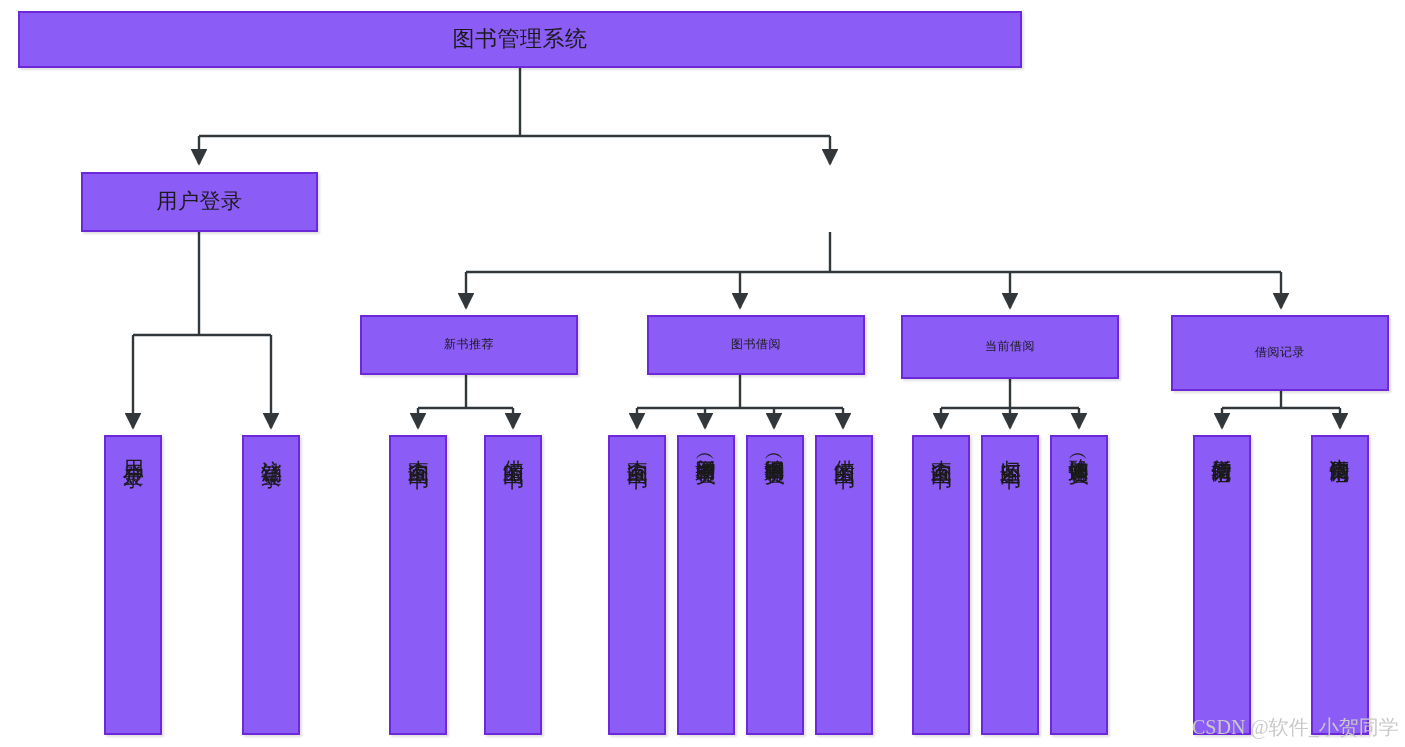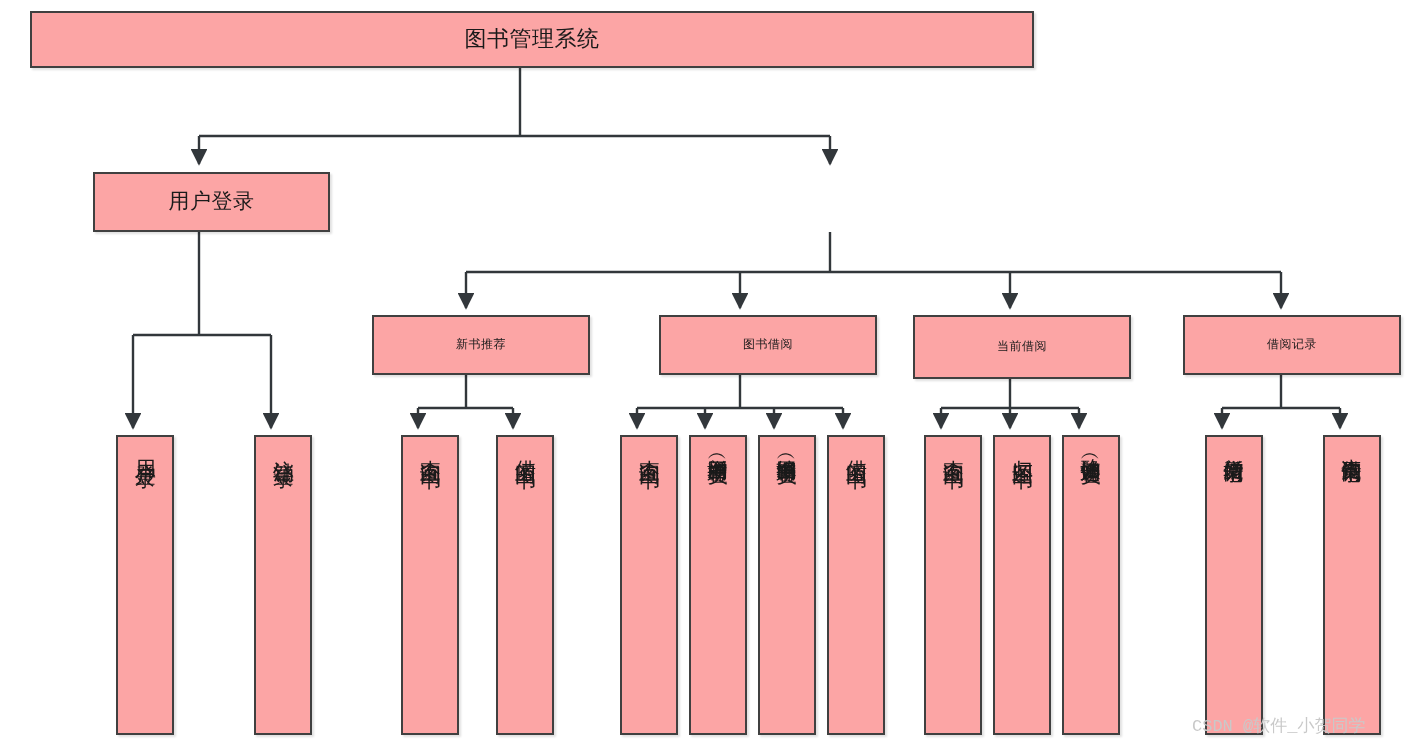--- a/index.html
+++ b/index.html
@@ -22,29 +22,28 @@
     position: absolute;
     left: 0;
     top: 0;
     width: 1405px;
     height: 747px;
     pointer-events: none;
   }
   .node {
     position: absolute;
     box-sizing: border-box;
-    background: #fca5a5;
-    border: 2px solid #404040;
+    background: #8b5cf6;
+    border: 2px solid #6d28d9;
     box-shadow: 2px 2px 2px rgba(0,0,0,0.12);
     display: flex;
     align-items: center;
     justify-content: center;
     color: #1a1a1a;
     z-index: 2;
-    margin-left: 12px;
   }
   .node .label {
     display: block;
     text-align: center;
     line-height: 1.12;
     letter-spacing: 0.5px;
     white-space: nowrap;
   }
   .node.root .label   { font-size: 22px; }
   .node.level1 .label { font-size: 21px; }
@@ -63,24 +62,24 @@
     letter-spacing: 3px;
     white-space: nowrap;
   }
   .node.leaf.tall-text .label {
     letter-spacing: 1px;
     font-size: 20px;
   }
   .watermark {
     position: absolute;
     color: #c9c9c9;
-    font-size: 17px;
+    font-size: 20px;
     white-space: nowrap;
     z-index: 3;
-    font-family: Liberation Mono, monospace;
+    font-family: Liberation Serif, serif;
   }
 </style>
 </head>
 <body>
 
 <div id="canvas">
 
   <svg id="edges" viewBox="0 0 1405 747" width="1405" height="747">
     <defs>
       <marker id="arrow" viewBox="0 0 10 10" refX="9" refY="5" markerWidth="7" markerHeight="7" orient="auto-start-reverse">
@@ -141,21 +140,21 @@
 
   <div class="node level2" style="left:360px; top:315px; width:218px; height:60px;">
     <span class="label">新书推荐</span>
   </div>
   <div class="node level2" style="left:647px; top:315px; width:218px; height:60px;align-items:center;">
     <span class="label">图书借阅</span>
   </div>
   <div class="node level2" style="left:901px; top:315px; width:218px; height:64px;">
     <span class="label">当前借阅</span>
   </div>
-  <div class="node level2" style="left:1171px; top:315px; width:218px; height:60px;">
+  <div class="node level2" style="left:1171px; top:315px; width:218px; height:76px;">
     <span class="label">借阅记录</span>
   </div>
 
   <div class="node leaf" style="left:104px; top:435px; width:58px; height:300px;">
     <span class="label">用户登录</span>
   </div>
   <div class="node leaf" style="left:242px; top:435px; width:58px; height:300px;">
     <span class="label">注销登录</span>
   </div>
 

